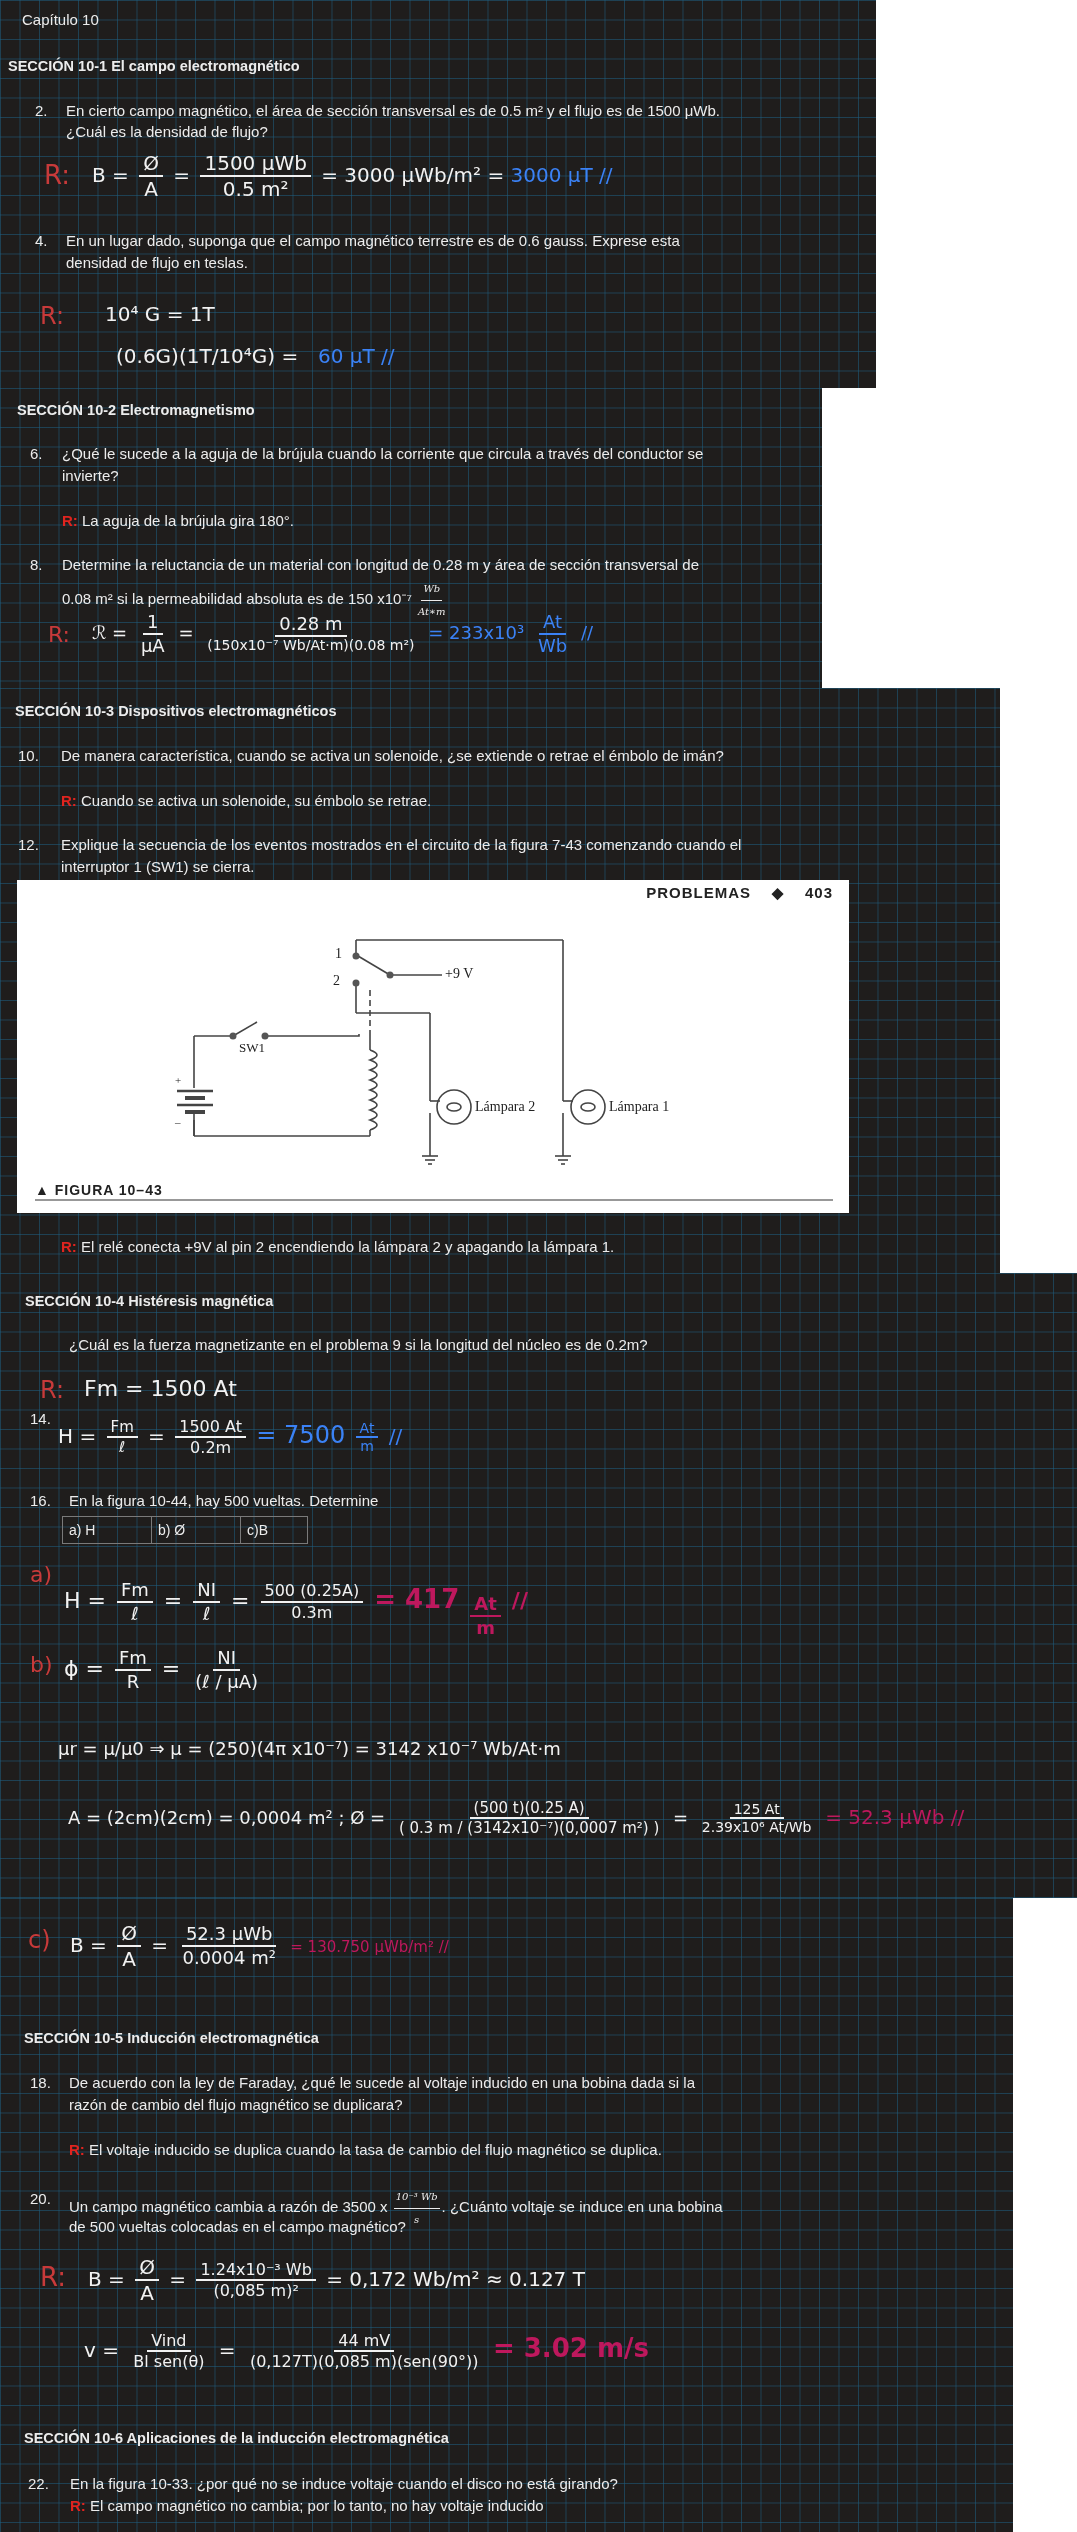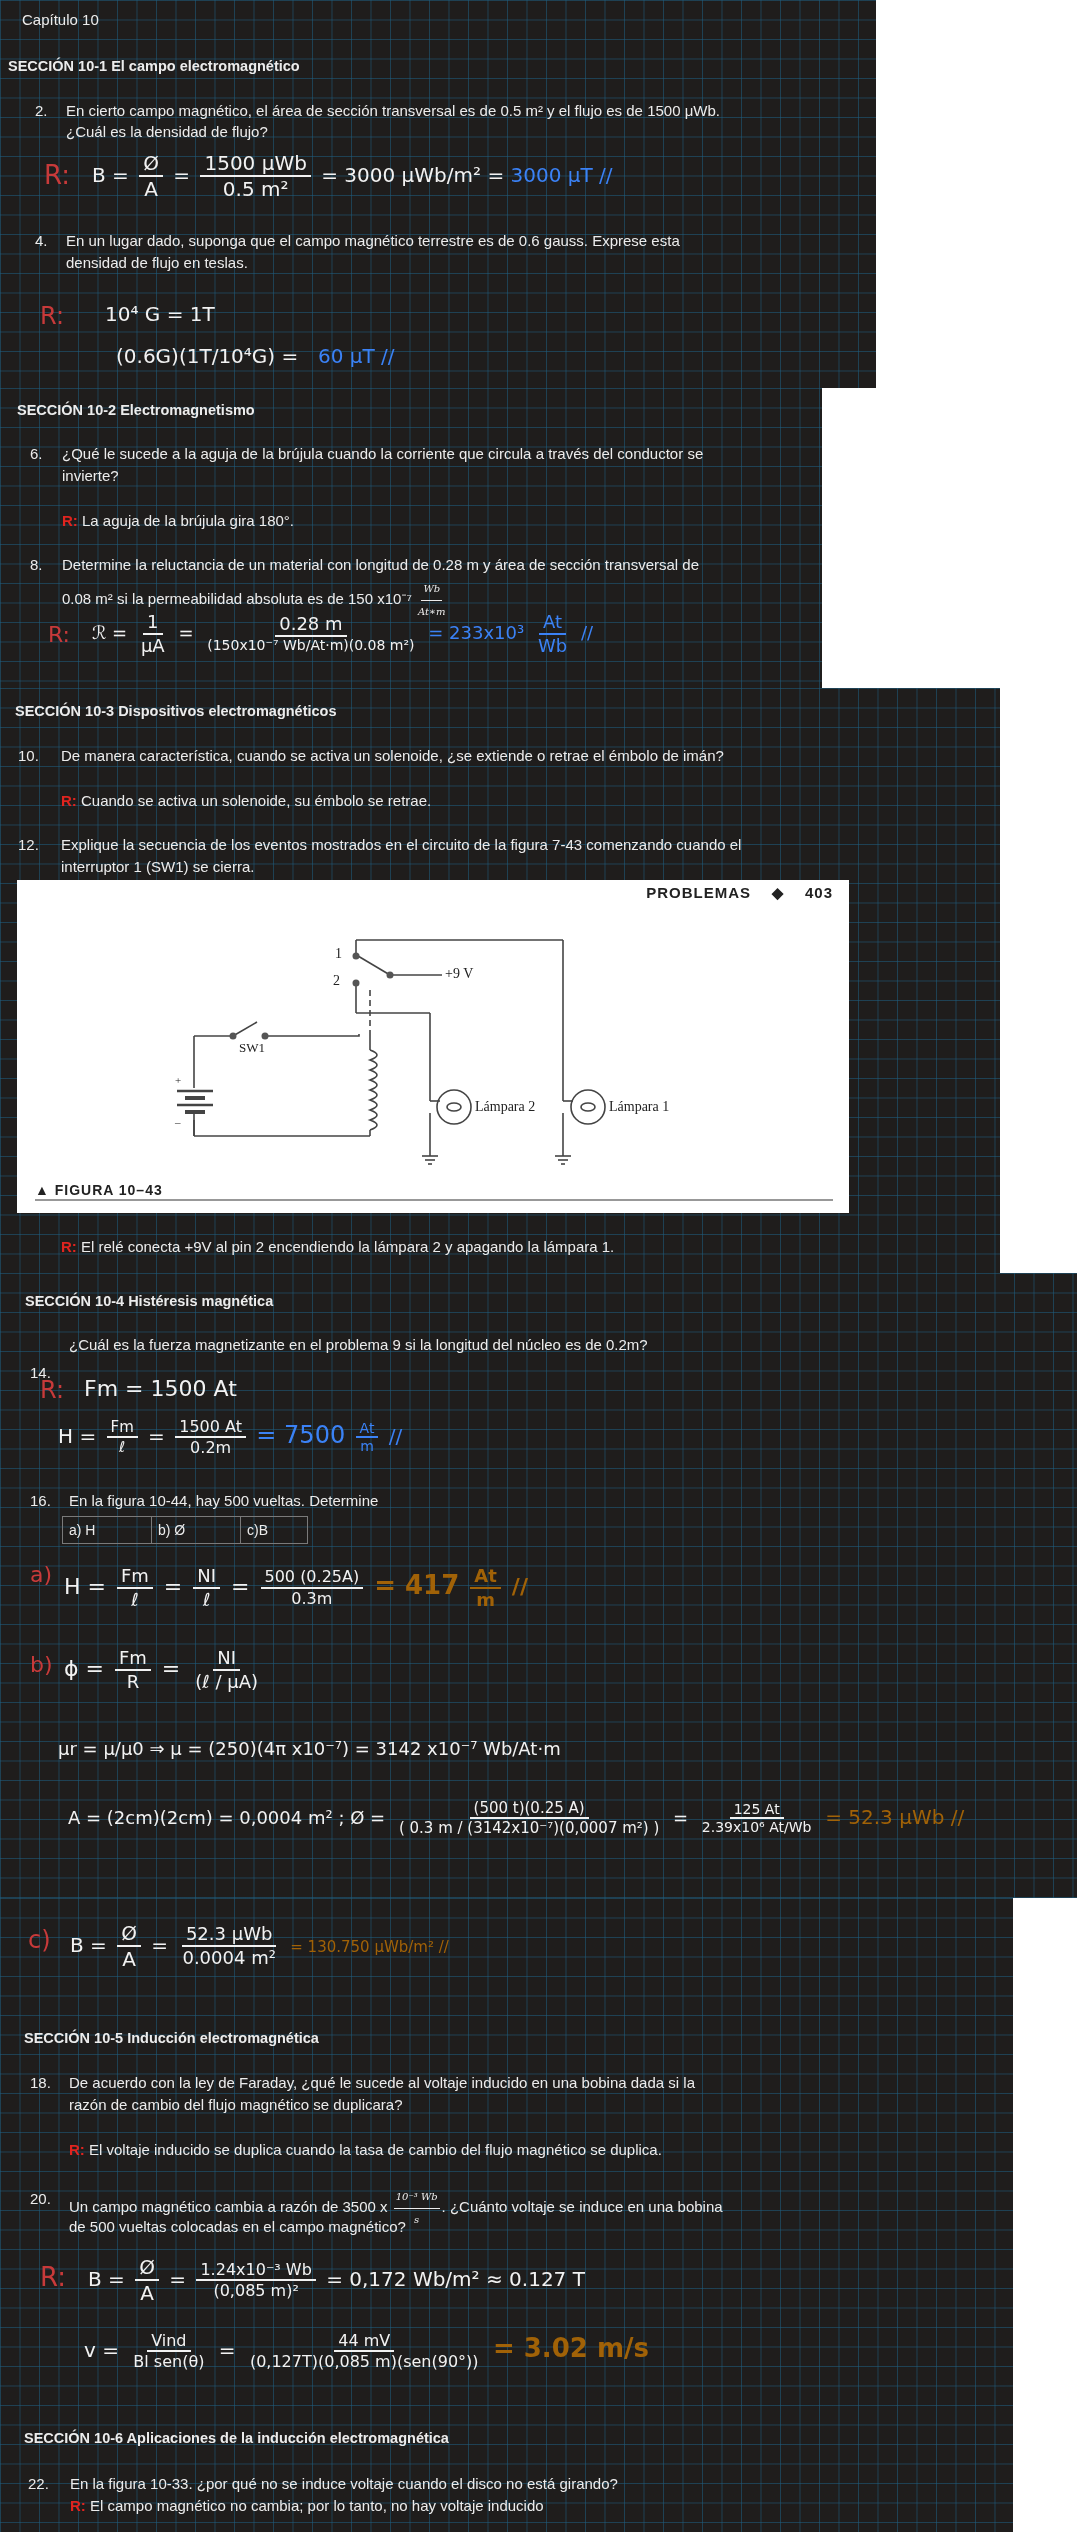--- a/index.html
+++ b/index.html
@@ -9,21 +9,21 @@
       linear-gradient(to right, rgba(30,95,130,0.55) 1px, transparent 1px),
       linear-gradient(to bottom, rgba(30,95,130,0.55) 1px, transparent 1px);
     background-size:19.5px 19.5px; }
   .t { position:absolute; font-size:15px; line-height:22px; white-space:nowrap; }
   .sec { font-weight:bold; font-size:14.5px; }
   .num { position:absolute; font-size:15px; }
   .r { color:#e0241f; font-weight:bold; }
   .hw { position:absolute; font-family:"DejaVu Sans", sans-serif; color:#f2f2f2; white-space:nowrap; }
   .hw.red { color:#c83a3a; }
   .hw.blue { color:#3b82f6; }
-  .hw.cyan { color:#a16207; }
+  .hw.cyan { color:#be185d;margin-top:28px; }
   .frac { display:inline-flex; flex-direction:column; align-items:center; vertical-align:middle; margin:0 4px; }
   .frac .n { border-bottom:2px solid currentColor; padding:0 4px; line-height:1.15; }
   .frac .d { padding:0 4px; line-height:1.2; }
   .small-frac { display:inline-flex; flex-direction:column; align-items:center; vertical-align:middle; font-style:italic; font-family:"DejaVu Serif", serif; font-size:10px; margin:0 2px; }
   .small-frac .n { border-bottom:1px solid #ececec; padding:0 2px; }
   .figure { position:absolute; left:17px; top:880px; width:832px; height:333px; background:#ffffff; color:#222; font-family:"Liberation Serif", serif; }
   table.opts { position:absolute; border-collapse:collapse; font-size:14px; }
   table.opts td { border:1px solid #7a7a7a; padding:2px 6px; height:22px; color:#ececec; }
 </style>
 </head>
@@ -179,21 +179,21 @@
   <span style="position:absolute;left:158px;top:194px;font-size:11px;">+</span>
   <span style="position:absolute;left:158px;top:236px;font-size:11px;">–</span>
   <span style="position:absolute;left:458px;top:219px;font-size:14px;">Lámpara 2</span>
   <span style="position:absolute;left:592px;top:219px;font-size:14px;">Lámpara 1</span>
   <span style="position:absolute;left:18px;top:302px;font-family:'Liberation Sans',sans-serif;font-weight:bold;font-size:14px;letter-spacing:1px;">▲ FIGURA 10–43</span>
 </div>
 
 <div class="t" style="left:61px;top:1236px;"><span class="r">R:</span> <span>El relé conecta +9V al pin 2 encendiendo la lámpara 2 y apagando la lámpara 1.</span></div>
 
 <div class="t sec" style="left:25px;top:1290px;">SECCIÓN 10-4 Histéresis magnética</div>
-<div class="num" style="left:30px;top:1364px;">14.</div>
+<div class="num" style="left:30px;top:1410px;">14.</div>
 <div class="t" style="left:69px;top:1334px;">¿Cuál es la fuerza magnetizante en el problema 9 si la longitud del núcleo es de 0.2m?</div>
 <div class="hw red" style="left:40px;top:1376px;font-size:24px;">R:</div>
 <div class="hw" style="left:84px;top:1376px;font-size:22px;">Fm = 1500 At</div>
 <div class="hw" style="left:58px;top:1418px;font-size:20px;">
   <span>H =</span>
   <span class="frac" style="font-size:15px;">
       <span class="n">Fm</span>
       <span class="d">ℓ</span>
     </span>
   =

